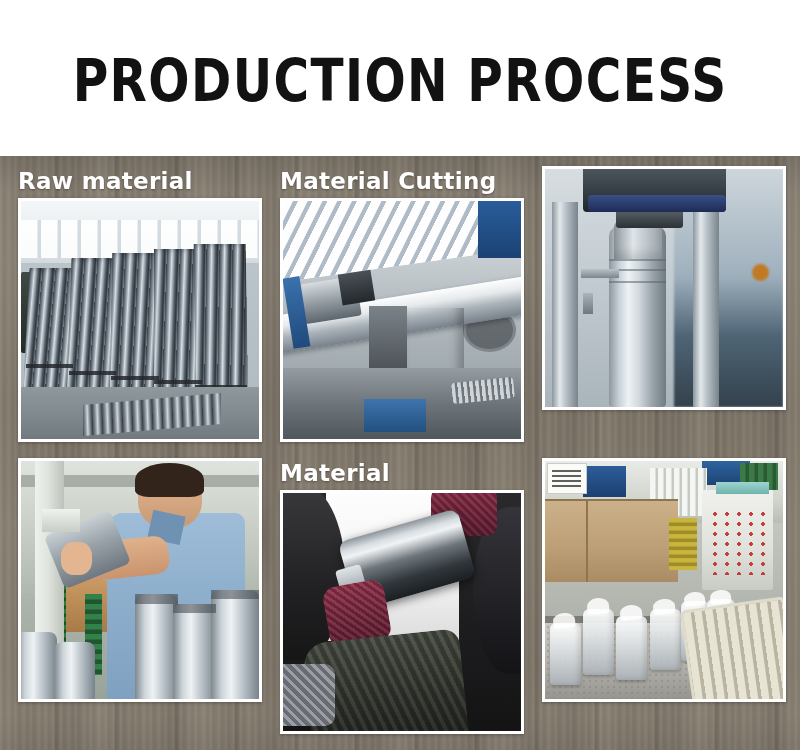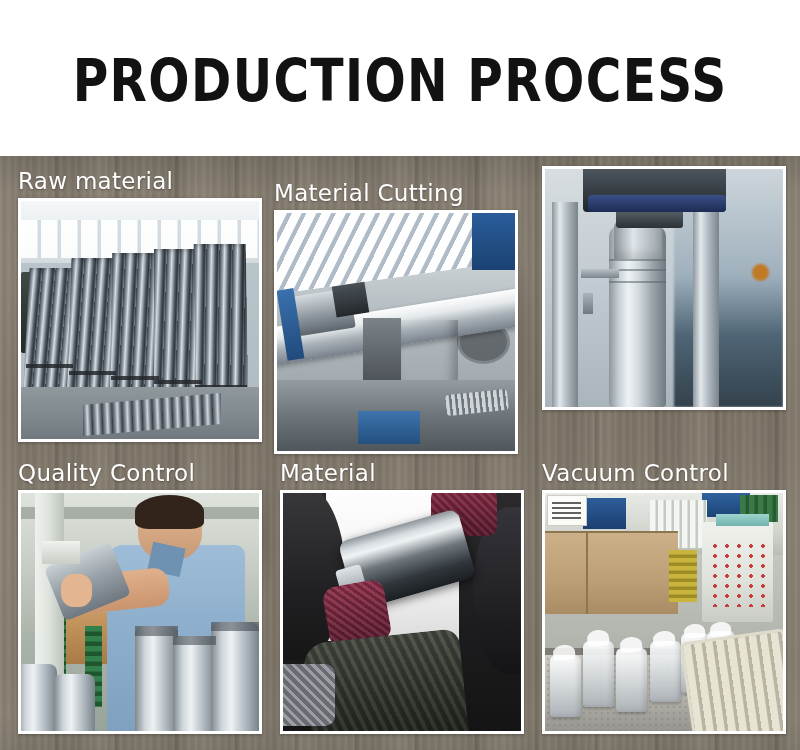--- a/index.html
+++ b/index.html
@@ -114,21 +114,21 @@
     width: 800px;
     height: 594px;
   }
   .step {
     position: absolute;
     width: 248px;
   }
   .step-label {
     font-family: "DejaVu Sans", "Liberation Sans", sans-serif;
     font-size: 23px;
-    font-weight: 400;
+    font-weight: 700;
     color: #ffffff;
     letter-spacing: 0.3px;
     line-height: 30px;
     height: 32px;
     white-space: nowrap;
     text-shadow: 0 1px 2px rgba(40,34,28,0.45);
   }
   .photo-card {
     width: 244px;
     height: 244px;
@@ -610,21 +610,21 @@
             <div class="strap s2"></div>
             <div class="strap s3"></div>
           <div class="strap s4"></div>
             <div class="strap s5"></div>
           <div class="floor"></div>
           <div class="lying"></div>
         </div>
       </div>
     </div>
 
-    <div class="step" style="left:274px; top:10px;margin-top:12px;">
+    <div class="step" style="left:280px; top:10px;">
       <div class="step-label">Material Cutting</div>
       <div class="photo-card">
         <div class="photo ph-cut">
           <div class="crate"></div>
           <div class="crate-b"></div>
           <div class="pan"></div>
           <div class="orange"></div>
           <div class="bar"></div>
           <div class="chuck"></div>
           <div class="chuck2"></div>
@@ -653,21 +653,20 @@
           <div class="collar"></div>
           <div class="head"></div>
           <div class="blue-bar"></div>
           <div class="arm"></div>
           <div class="arm2"></div>
         </div>
       </div>
     </div>
 
     <div class="step" style="left:18px; top:302px;">
-      <div class="step-label">Quality Control</div>
       <div class="photo-card">
         <div class="photo ph-qc">
           <div class="wall"></div>
           <div class="ceiling-beam"></div>
           <div class="boxes"></div>
           <div class="green-rack"></div>
           <div class="green2"></div>
           <div class="column"></div>
           <div class="person-body"></div>
           <div class="person-head"></div>
@@ -700,21 +699,20 @@
           <div class="bottle"></div>
           <div class="cap"></div>
           <div class="glove-red"></div>
           <div class="glove-dark"></div>
           <div class="cuff"></div>
         </div>
       </div>
     </div>
 
     <div class="step" style="left:542px; top:302px;">
-      <div class="step-label">Vacuum Control</div>
       <div class="photo-card">
         <div class="photo ph-vac">
           <div class="back-wall"></div>
           <div class="blue-bin"></div>
           <div class="blue-bin2"></div>
           <div class="green-bin"></div>
           <div class="white-crate"></div>
           <div class="sign"></div>
           <div class="cartons"></div>
           <div class="yellow-rack"></div>

